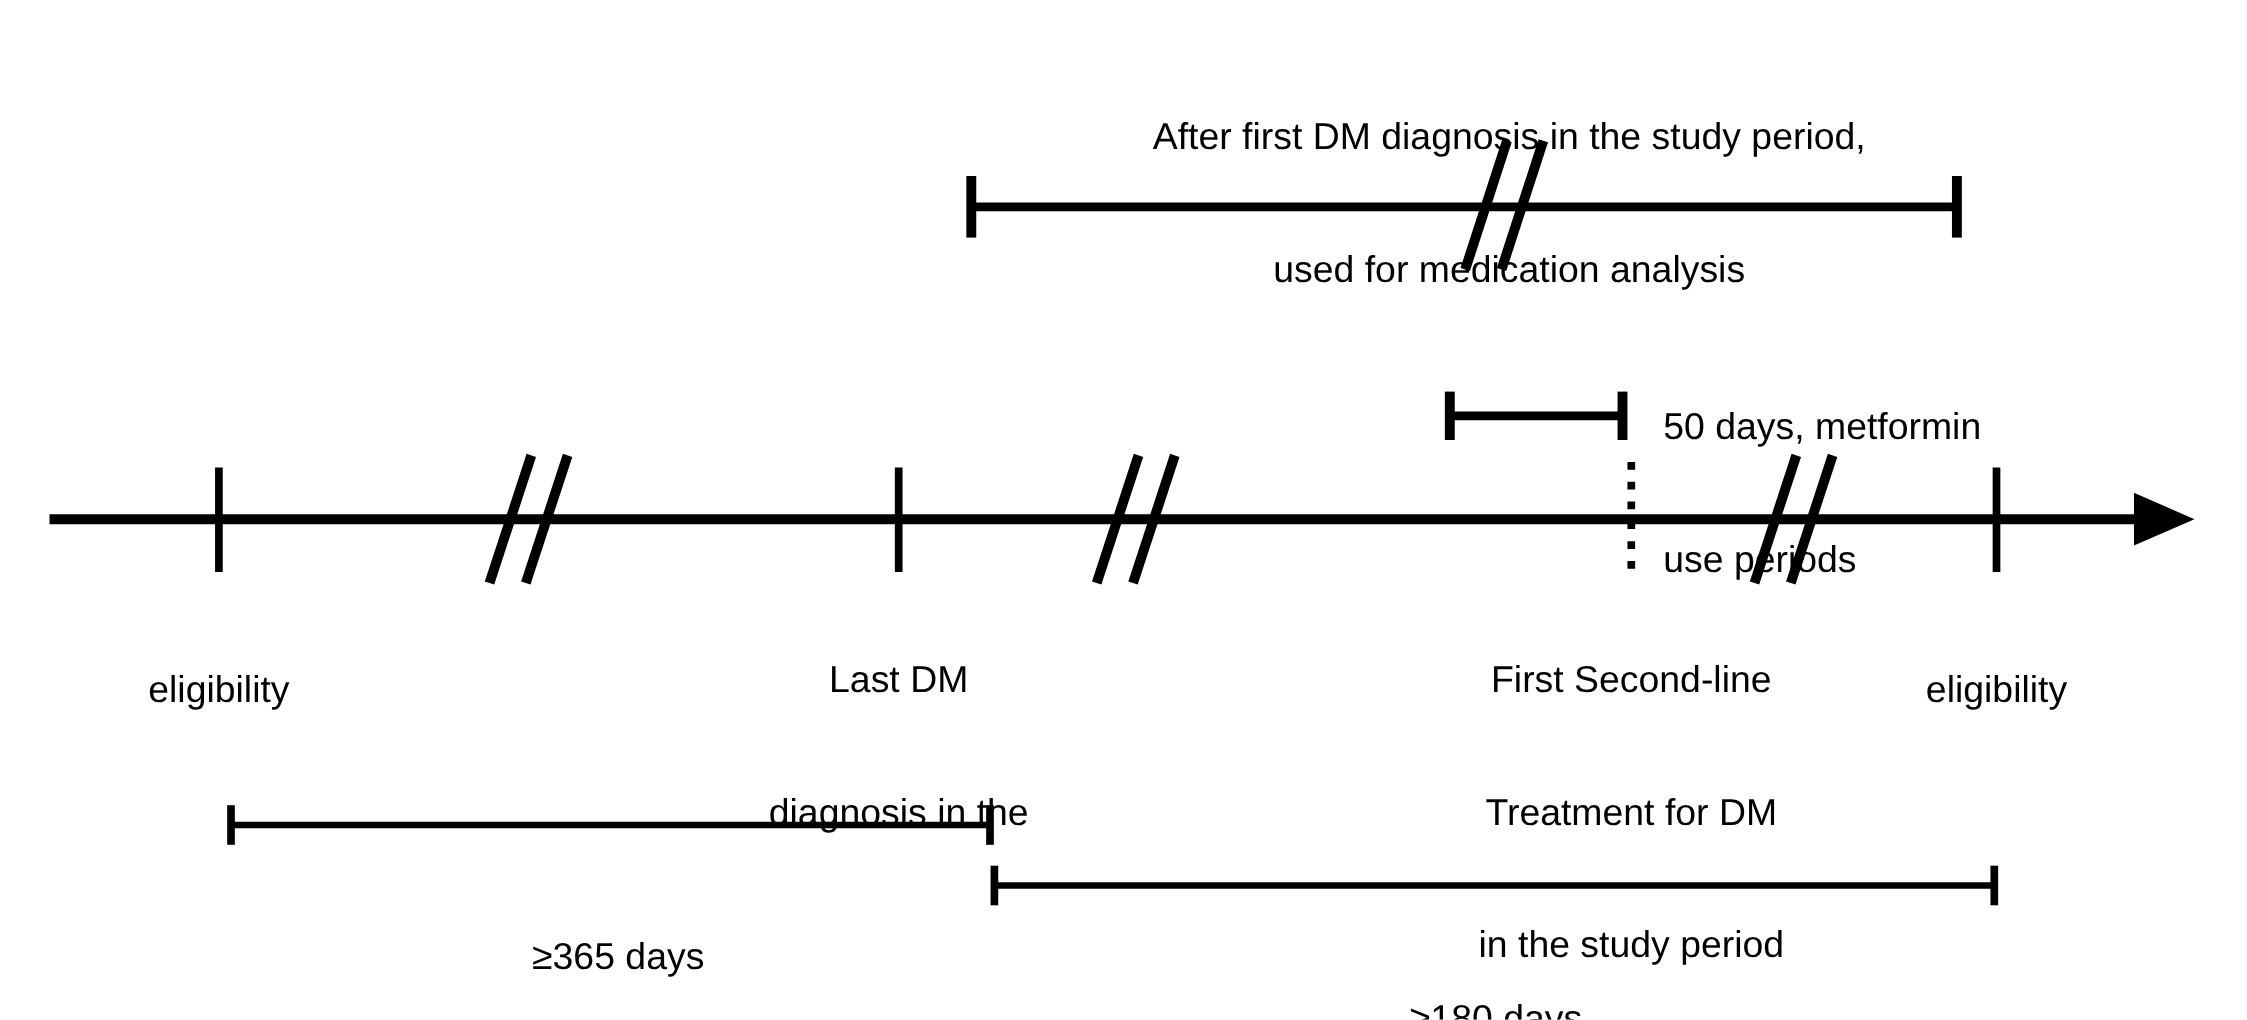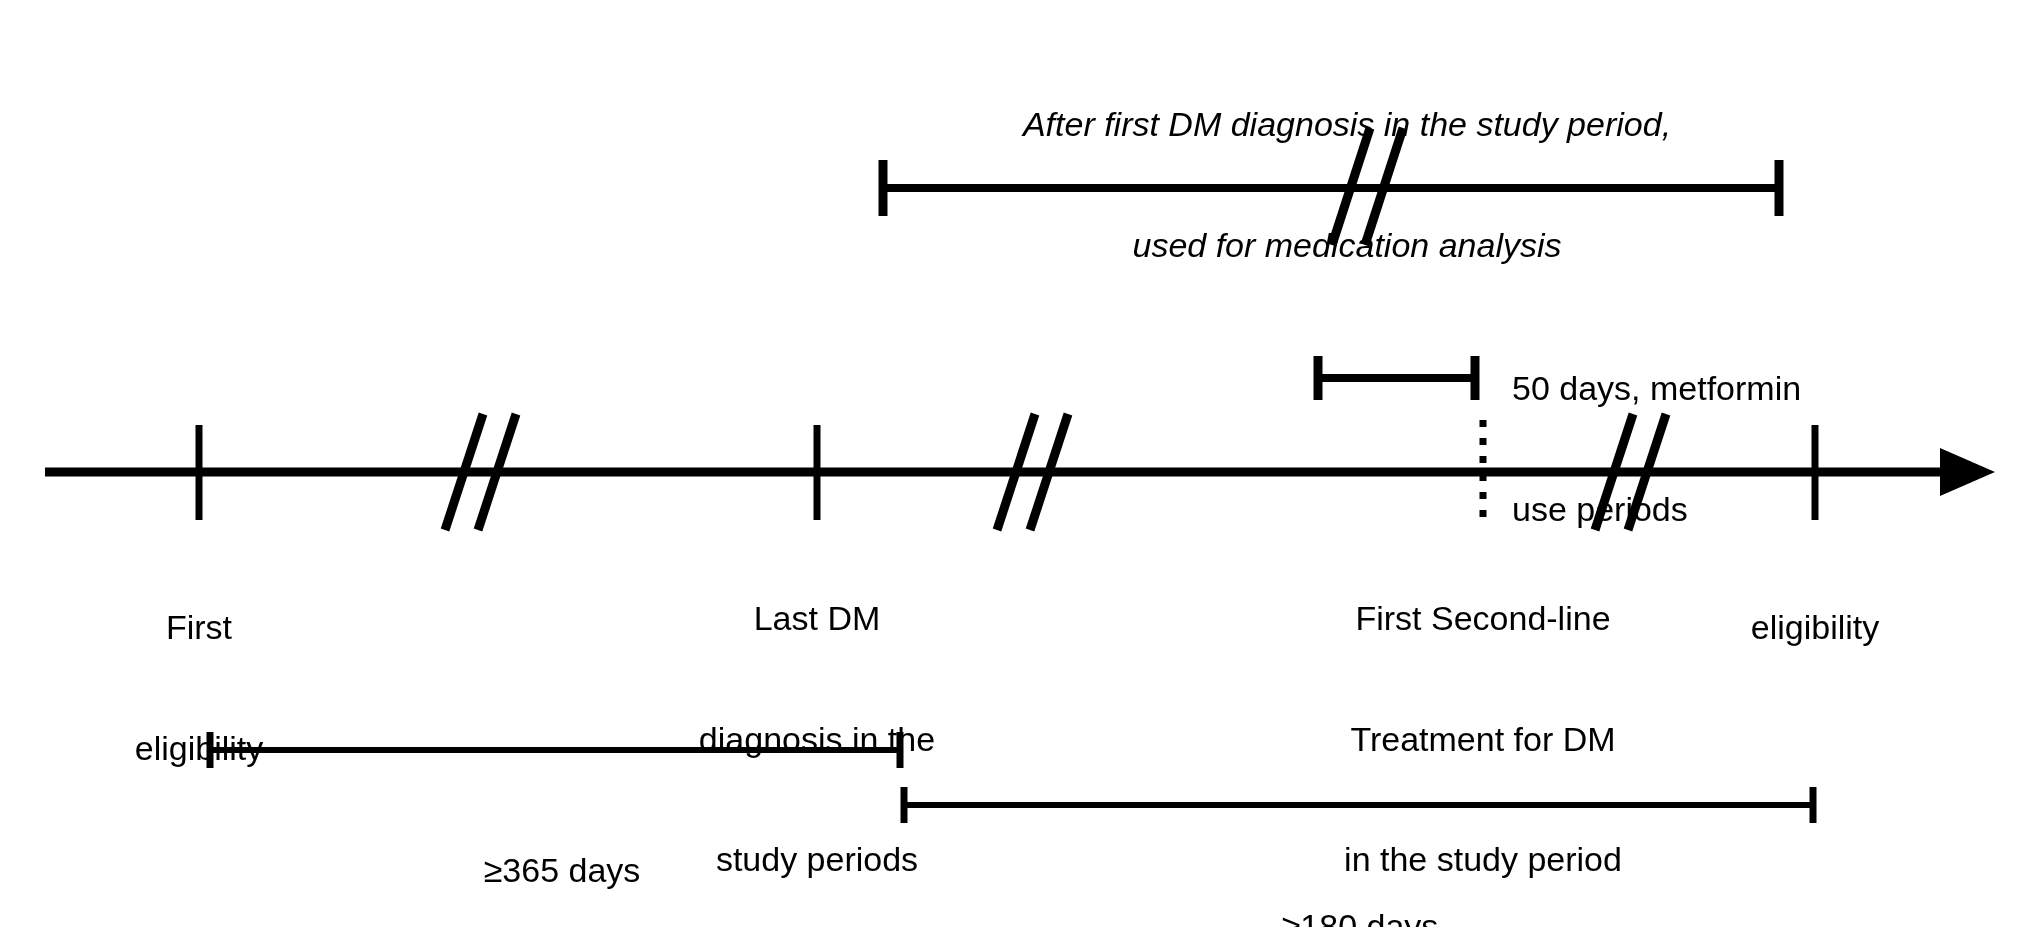--- a/index.html
+++ b/index.html
@@ -90,39 +90,37 @@
     </g>
 
     <g>
       <line x1="902" y1="805" x2="1815" y2="805" stroke="#000" stroke-width="6"></line>
       <line x1="904" y1="787" x2="904" y2="823" stroke="#000" stroke-width="7"></line>
       <line x1="1813" y1="787" x2="1813" y2="823" stroke="#000" stroke-width="7"></line>
     </g>
 
   </svg>
 
-  <div class="lbl lbl-annot" style="left:847px; top:24px; width:1000px;font-style:italic;">
+  <div class="lbl lbl-annot" style="left:872px; top:24px; width:1000px;">
     <div>After first DM diagnosis in the study period,</div>
     <div>used for medication analysis</div>
   </div>
 
   <div class="lbl lbl-annot" style="left:1512px; top:288px; width:430px; text-align:left;">
     <div>50 days, metformin</div>
     <div>use periods</div>
   </div>
 
   <div class="lbl lbl-milestone" style="left:-1px; top:527px; width:400px;">
-    <div>First</div>
     <div>eligibility</div>
   </div>
 
   <div class="lbl lbl-milestone" style="left:567px; top:518px; width:500px;">
     <div>Last DM</div>
     <div>diagnosis in the</div>
-    <div>study periods</div>
   </div>
 
   <div class="lbl lbl-milestone" style="left:1203px; top:518px; width:560px;">
     <div>First Second-line</div>
     <div>Treatment for DM</div>
     <div>in the study period</div>
   </div>
 
   <div class="lbl lbl-milestone" style="left:1625px; top:527px; width:380px;">
     <div>eligibility</div>

